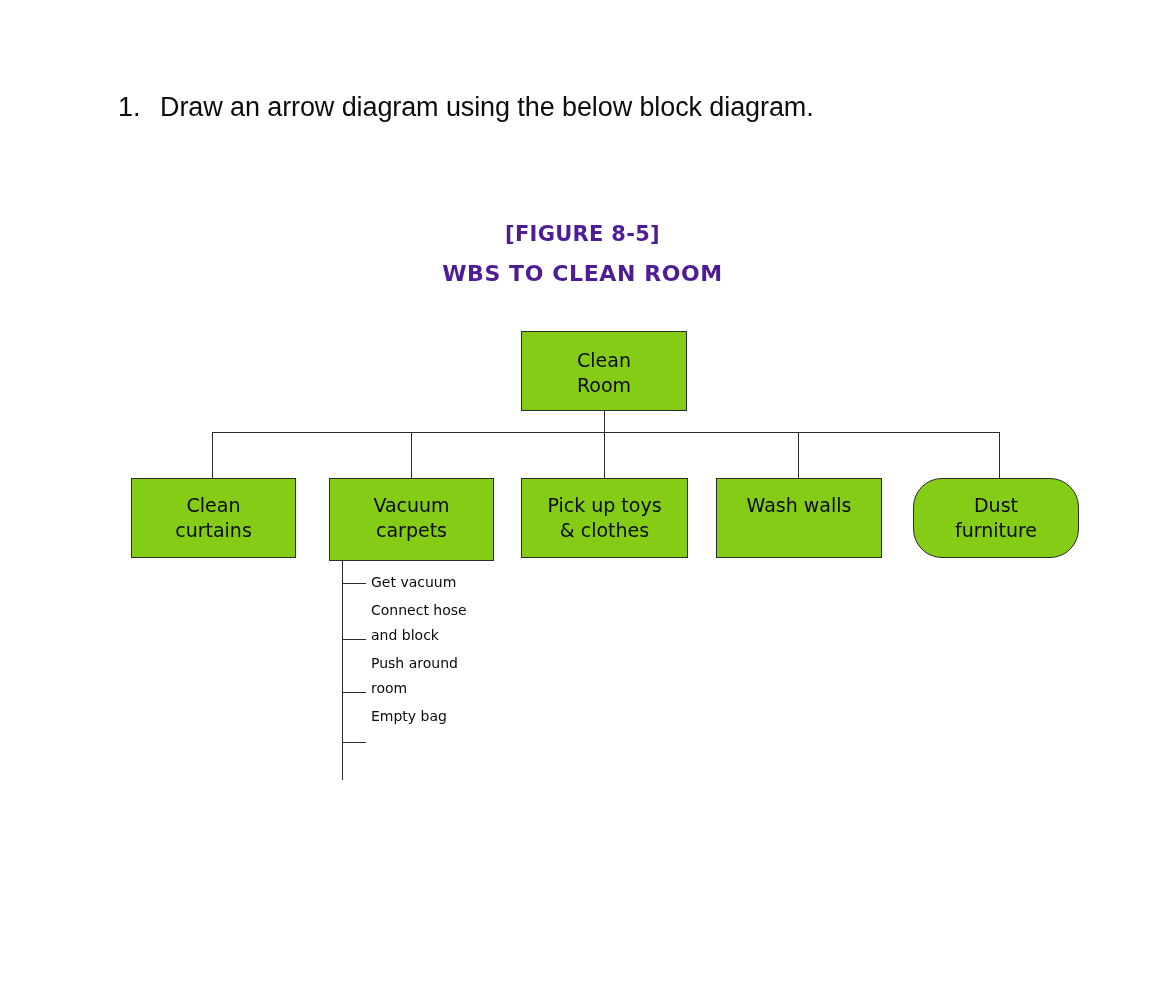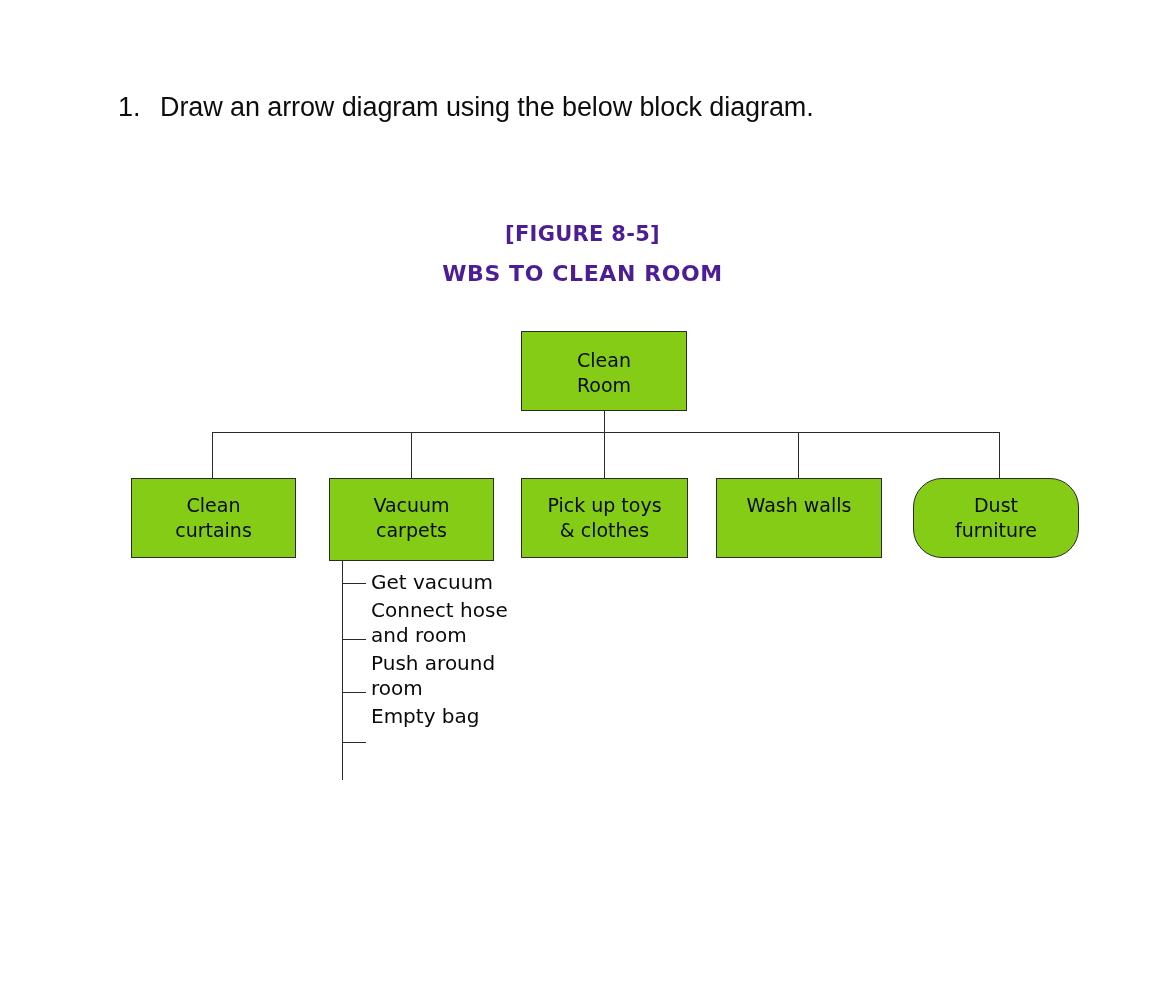--- a/index.html
+++ b/index.html
@@ -99,21 +99,21 @@
 
   .node .line2 { display: block; }
 
   
   .subtasks {
     position: absolute;
     left: 371px;
     top: 570px;
     width: 210px;
     font-family: "DejaVu Sans", "Liberation Sans", sans-serif;
-    font-size: 20px;
+    font-size: 14px;
     line-height: 25px;
     color: #0a0a0a;
   }
   .subtask {
     margin-bottom: 3px;
   }
   .subtask .l1, .subtask .l2 { display: block; white-space: nowrap; }
 </style>
 </head>
 <body>
@@ -179,21 +179,21 @@
     <span>Dust</span>
     <span class="line2">furniture</span>
   </div>
 
   <div class="subtasks">
     <div class="subtask">
       <span class="l1">Get vacuum</span>
     </div>
     <div class="subtask">
       <span class="l1">Connect hose</span>
-      <span class="l2">and room</span>
+      <span class="l2">and block</span>
     </div>
     <div class="subtask">
       <span class="l1">Push around</span>
       <span class="l2">room</span>
     </div>
     <div class="subtask">
       <span class="l1">Empty bag</span>
       <span class="l2"></span>
     </div>
   </div>

